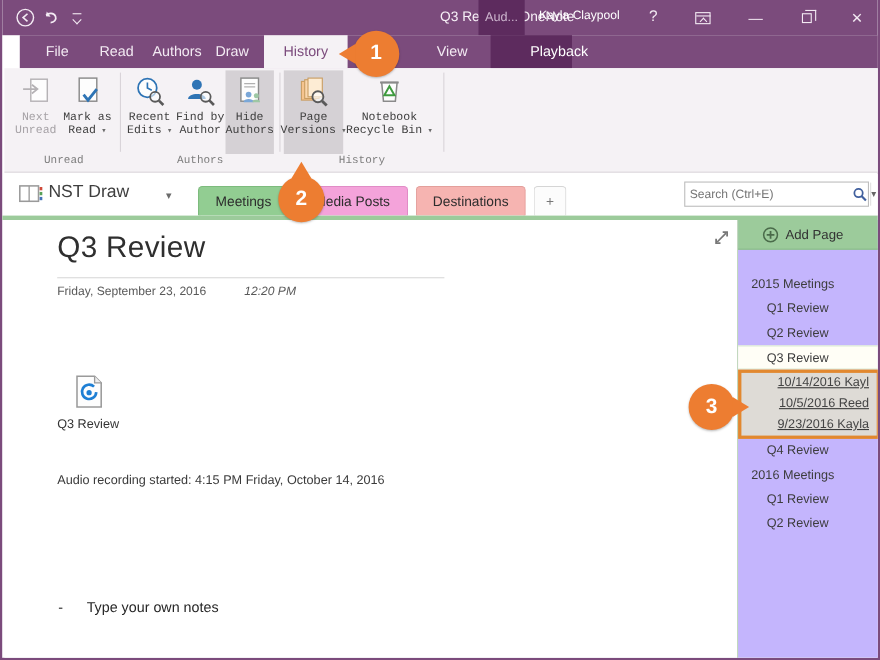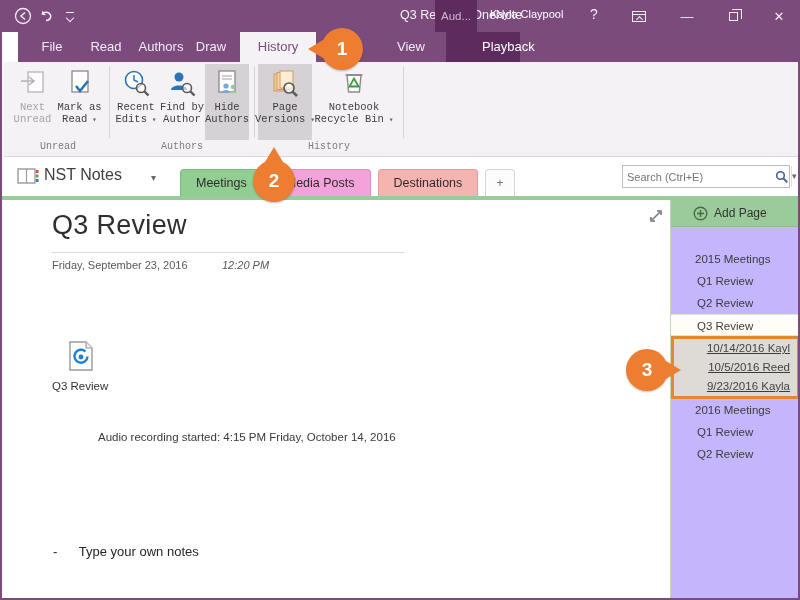--- a/index.html
+++ b/index.html
@@ -63,31 +63,31 @@
   .greenstrip{position:absolute;left:0;top:196px;width:100%;height:4px;background:#9ccb9b;}
   
   .content{position:absolute;left:2px;top:200px;width:666px;height:398px;background:#ffffff;}
   .expand{position:absolute;left:644px;top:8px;width:16px;height:16px;cursor:default;}
   .pg-title{position:absolute;left:48px;top:10px;font-size:27px;font-weight:300;color:#2f2f2f;letter-spacing:.3px;}
   .pg-rule{position:absolute;left:48px;top:52px;width:352px;height:1px;background:#d9d9d9;}
   .pg-date{position:absolute;left:48px;top:59px;font-size:11px;color:#595959;}
   .pg-time{position:absolute;left:218px;top:59px;font-size:11px;color:#595959;font-style:italic;}
   .audio-ico{position:absolute;left:62px;top:140px;}
   .attach-label{position:absolute;left:48px;top:180px;font-size:11.5px;color:#333;}
-  .audio-status{position:absolute;left:48px;top:231px;font-size:11.5px;color:#3a3a3a;margin-left:46px;}
+  .audio-status{position:absolute;left:48px;top:231px;font-size:11.5px;color:#3a3a3a;}
   .notes{position:absolute;left:37px;top:299px;font-size:13px;color:#262626;line-height:21px;white-space:pre;}
   .notes .indent{padding-left:12px;}
   
   .sidebar{position:absolute;left:668px;top:200px;width:130px;height:398px;background:#c4b5fd;border-left:1px solid #c2d8be;}
   .addpage{position:absolute;left:0;top:0;width:100%;height:27px;background:#9ccb9b;border-bottom:1px solid #8bbc8b;
     display:flex;align-items:center;font-size:12px;color:#333;cursor:default;}
   .addpage svg{margin:0 6px 0 22px;}
   .pglist{position:absolute;left:0;top:48px;width:100%;font-size:11.5px;color:#3c3c3c;}
   .prow{height:22px;line-height:22px;padding-left:26px;white-space:nowrap;overflow:hidden;cursor:default;}
-  .prow.lvl0{padding-left:24px;}
+  .prow.lvl0{padding-left:12px;}
   .prow.selected{background:#fffef6;border-top:1px solid #d9ead3;border-bottom:1px solid #d9ead3;}
   .version-box{border:3px solid #e2882f;background:#dedbd6;margin:0;text-decoration:underline;}
   .vrow{height:19px;line-height:19px;text-align:right;padding-right:7px;color:#444;white-space:nowrap;cursor:default;}
   
   .callout{position:absolute;width:42px;height:42px;border-radius:50%;background:#ed7d31;color:#fff;
     font-size:19px;font-weight:bold;display:flex;align-items:center;justify-content:center;z-index:50;
     box-shadow:0 1px 2px rgba(0,0,0,.25);}
   .callout .ptr{position:absolute;width:0;height:0;}
   .c1{left:319px;top:28px;}
   .c1 .ptr{left:-13px;top:12px;border-top:9px solid transparent;border-bottom:9px solid transparent;border-right:15px solid #ed7d31;}
@@ -250,21 +250,21 @@
   <div class="nbbar">
     <span class="nb-book">
       <svg width="22" height="18" viewBox="0 0 22 18">
           <rect x="1" y="2" width="17" height="14" fill="#fff" stroke="#9a9a9a" stroke-width="1.4"></rect>
           <line x1="9.5" y1="2" x2="9.5" y2="16" stroke="#9a9a9a" stroke-width="1.2"></line>
           <rect x="19" y="3" width="2.5" height="3" fill="#d04a3a"></rect>
           <rect x="19" y="7.5" width="2.5" height="3" fill="#58a058"></rect>
           <rect x="19" y="12" width="2.5" height="3" fill="#4472b8"></rect>
         </svg>
     </span>
-    <span class="nb-name">NST Notes</span>
+    <span class="nb-name">NST Draw</span>
     <span class="nb-caret">▾</span>
     <div class="sectabs">
       <div class="sectab meetings">Meetings</div>
       <div class="sectab media">Media Posts</div>
       <div class="sectab dest">Destinations</div>
       <div class="sectab plus">+</div>
     </div>
     <div class="searchbox">
       <input type="text" placeholder="Search (Ctrl+E)" style="">
       <span style="display:flex;padding:0 2px;">
@@ -319,20 +319,21 @@
     <div class="pglist">
       <div class="prow lvl0">2015 Meetings</div>
       <div class="prow">Q1 Review</div>
       <div class="prow">Q2 Review</div>
       <div class="prow selected">Q3 Review</div>
       <div class="version-box">
         <div class="vrow">10/14/2016 Kayl</div>
         <div class="vrow">10/5/2016 Reed</div>
         <div class="vrow">9/23/2016 Kayla</div>
       </div>
+      <div class="prow">Q4 Review</div>
       <div class="prow lvl0">2016 Meetings</div>
       <div class="prow">Q1 Review</div>
       <div class="prow">Q2 Review</div>
     </div>
   </div>
 
   <div class="callout c1">
       <span class="ptr"></span>
       <span>1</span>
     </div>

